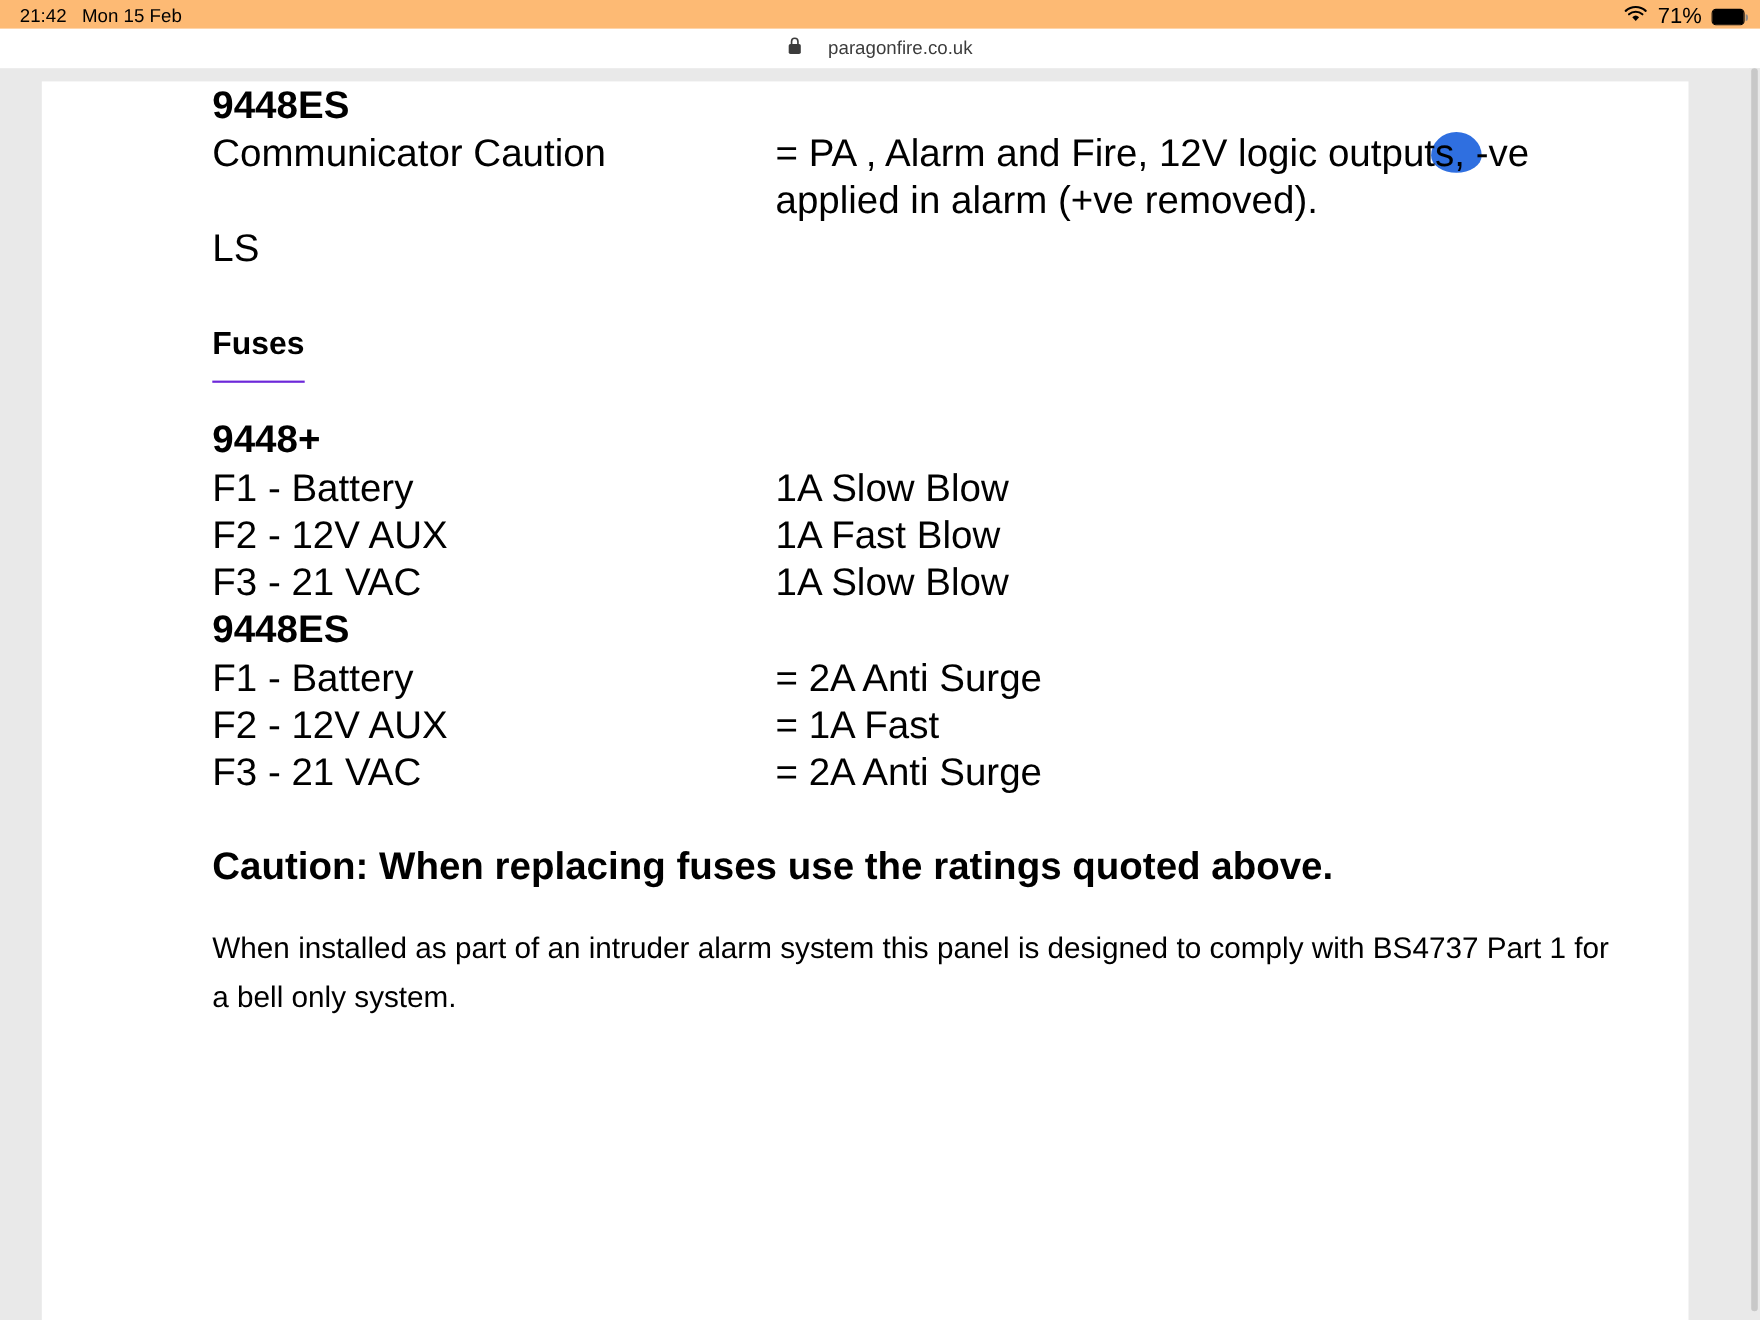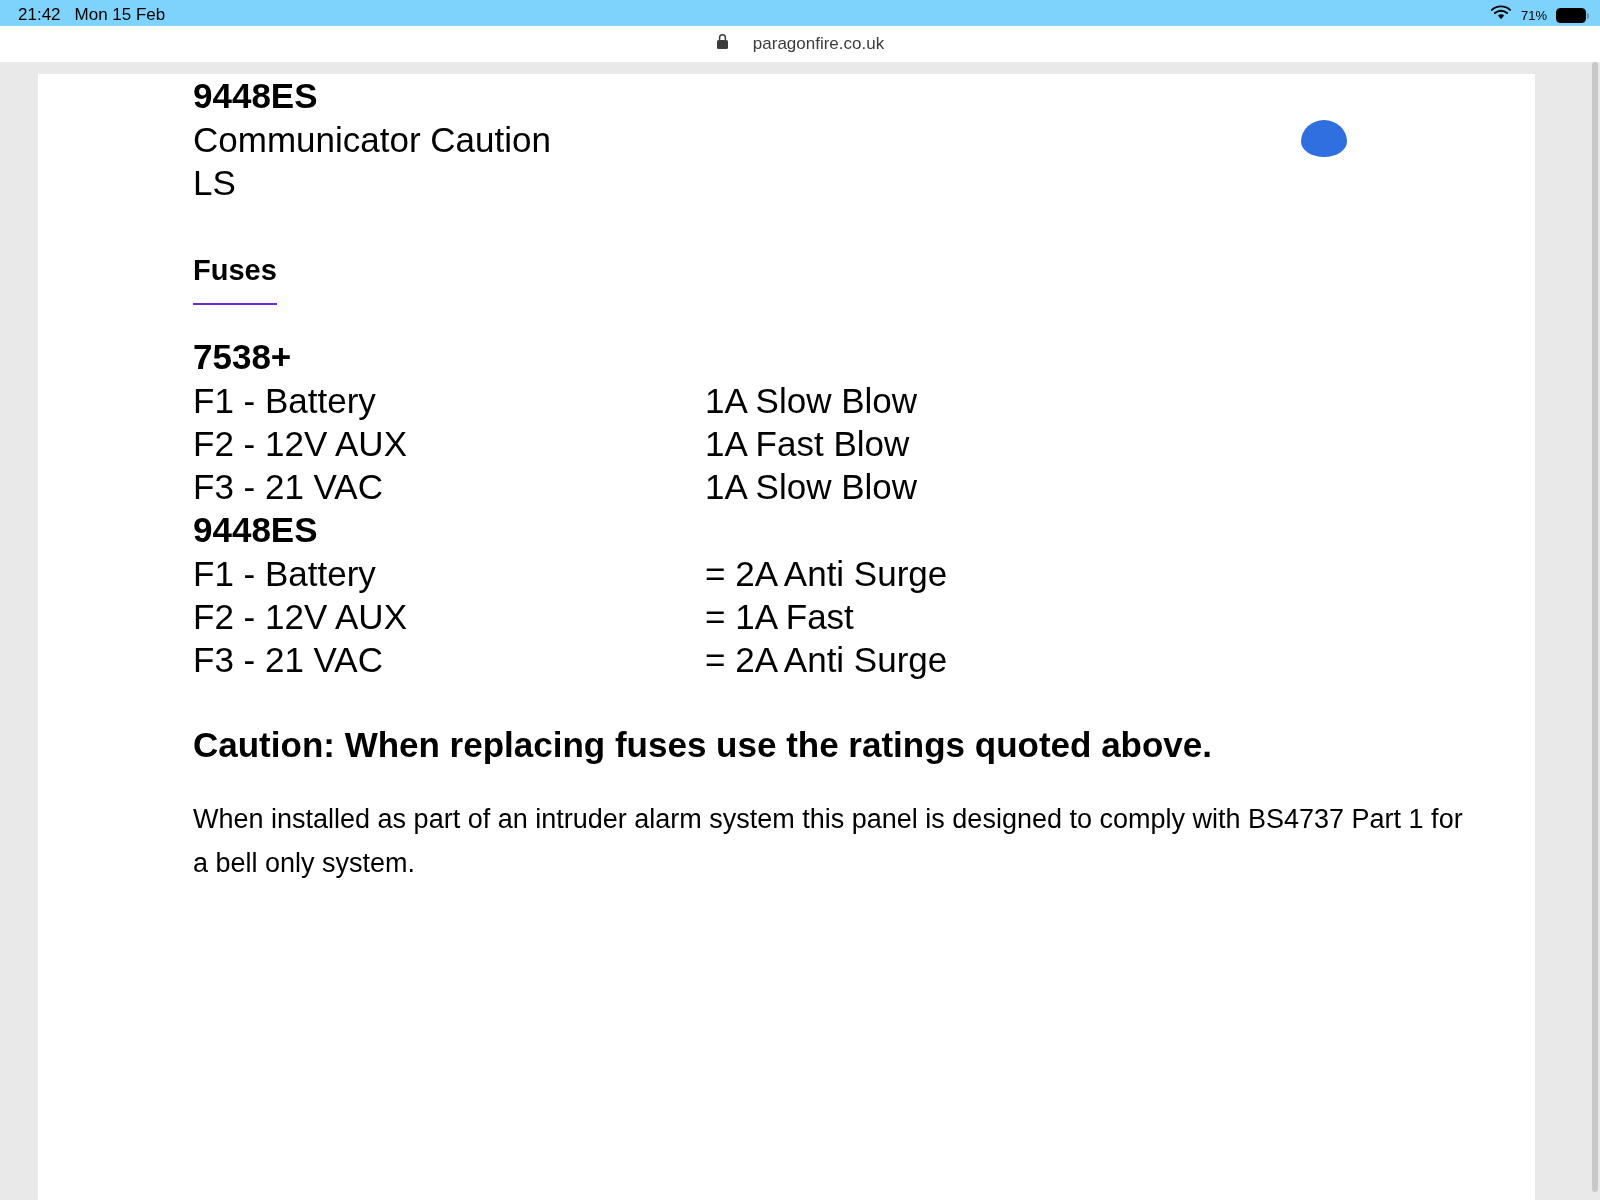--- a/index.html
+++ b/index.html
@@ -13,38 +13,38 @@
 
   
   .statusbar {
     position: absolute;
     top: 0; left: 0;
     width: 1600px; height: 30px;
     display: flex;
     align-items: center;
     font-size: 17px;
     color: #000;
-    background: #7dd3fc;
+    background: #fdba74;
   }
   .status-left {
     display: flex;
     align-items: center;
     gap: 14px;
     padding-left: 18px;
     font-weight: 400;
   }
   .status-right {
     margin-left: auto;
     display: flex;
     align-items: center;
     gap: 9px;
     padding-right: 14px;
   }
   .wifi-icon { display: block; }
-  .battery-pct { font-size: 13px; }
+  .battery-pct { font-size: 20px; }
   .battery-shell {
     position: relative;
     width: 30px; height: 15px;
     border: 1.6px solid #000;
     border-radius: 4px;
     display: flex;
     align-items: center;
   }
   .battery-fill {
     height: 100%;
@@ -199,35 +199,36 @@
 
     <div class="sel-dot"></div>
 
     <div class="content">
 
       <div class="hdr">9448ES</div>
 
 
       <div class="row">
         <div class="col-l">Communicator Caution</div>
+        <div class="col-r">= PA ,  Alarm and Fire, 12V logic outputs, -ve applied in alarm (+ve removed).</div>
       </div>
 
       <div class="row">
         <div class="col-l">LS</div>
       </div>
 
       <div class="spacer-lg"></div>
 
       <div>
         <span class="sect-title">Fuses</span>
       </div>
 
       <div class="spacer-md"></div>
 
-      <div class="hdr">7538+</div>
+      <div class="hdr">9448+</div>
 
       <div class="row">
         <div class="col-l">F1 - Battery</div>
         <div class="col-r">1A Slow Blow</div>
       </div>
       <div class="row">
         <div class="col-l">F2 - 12V AUX</div>
         <div class="col-r">1A Fast Blow</div>
       </div>
       <div class="row">

